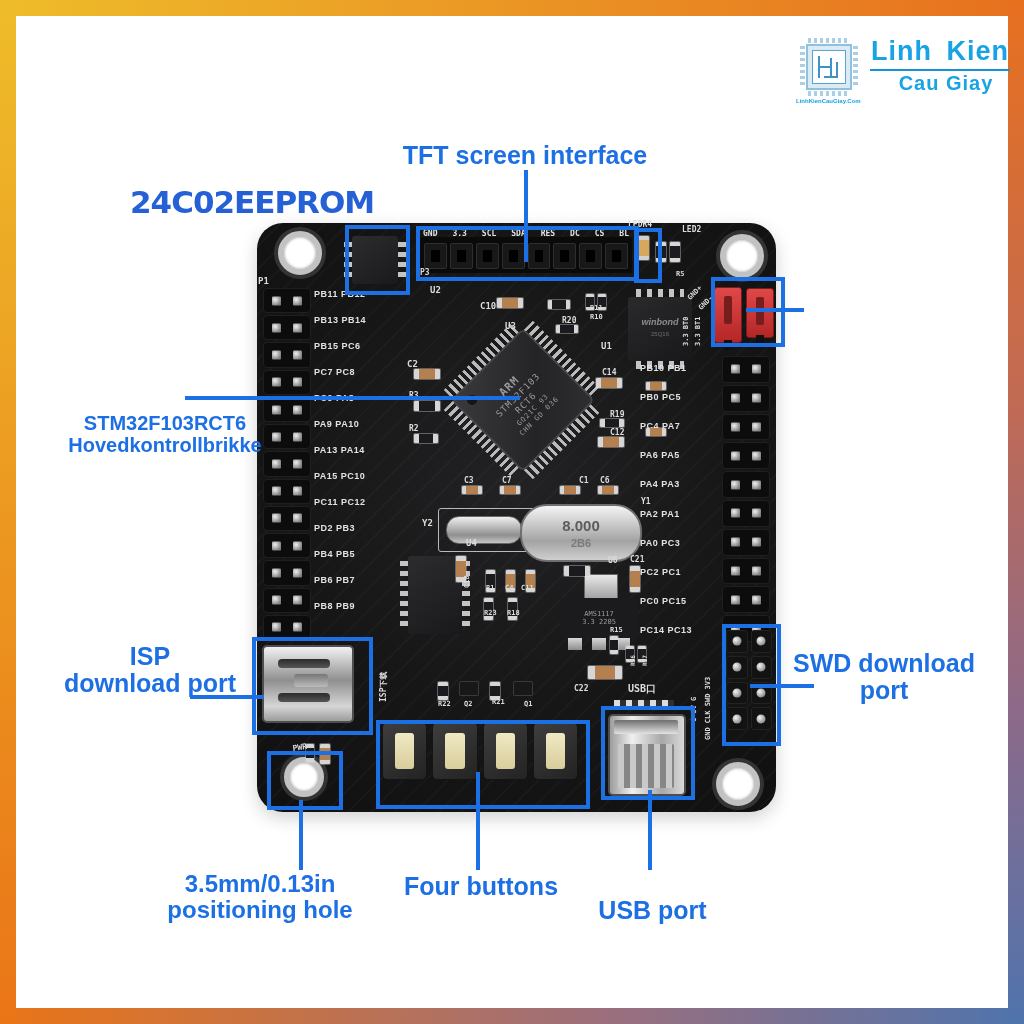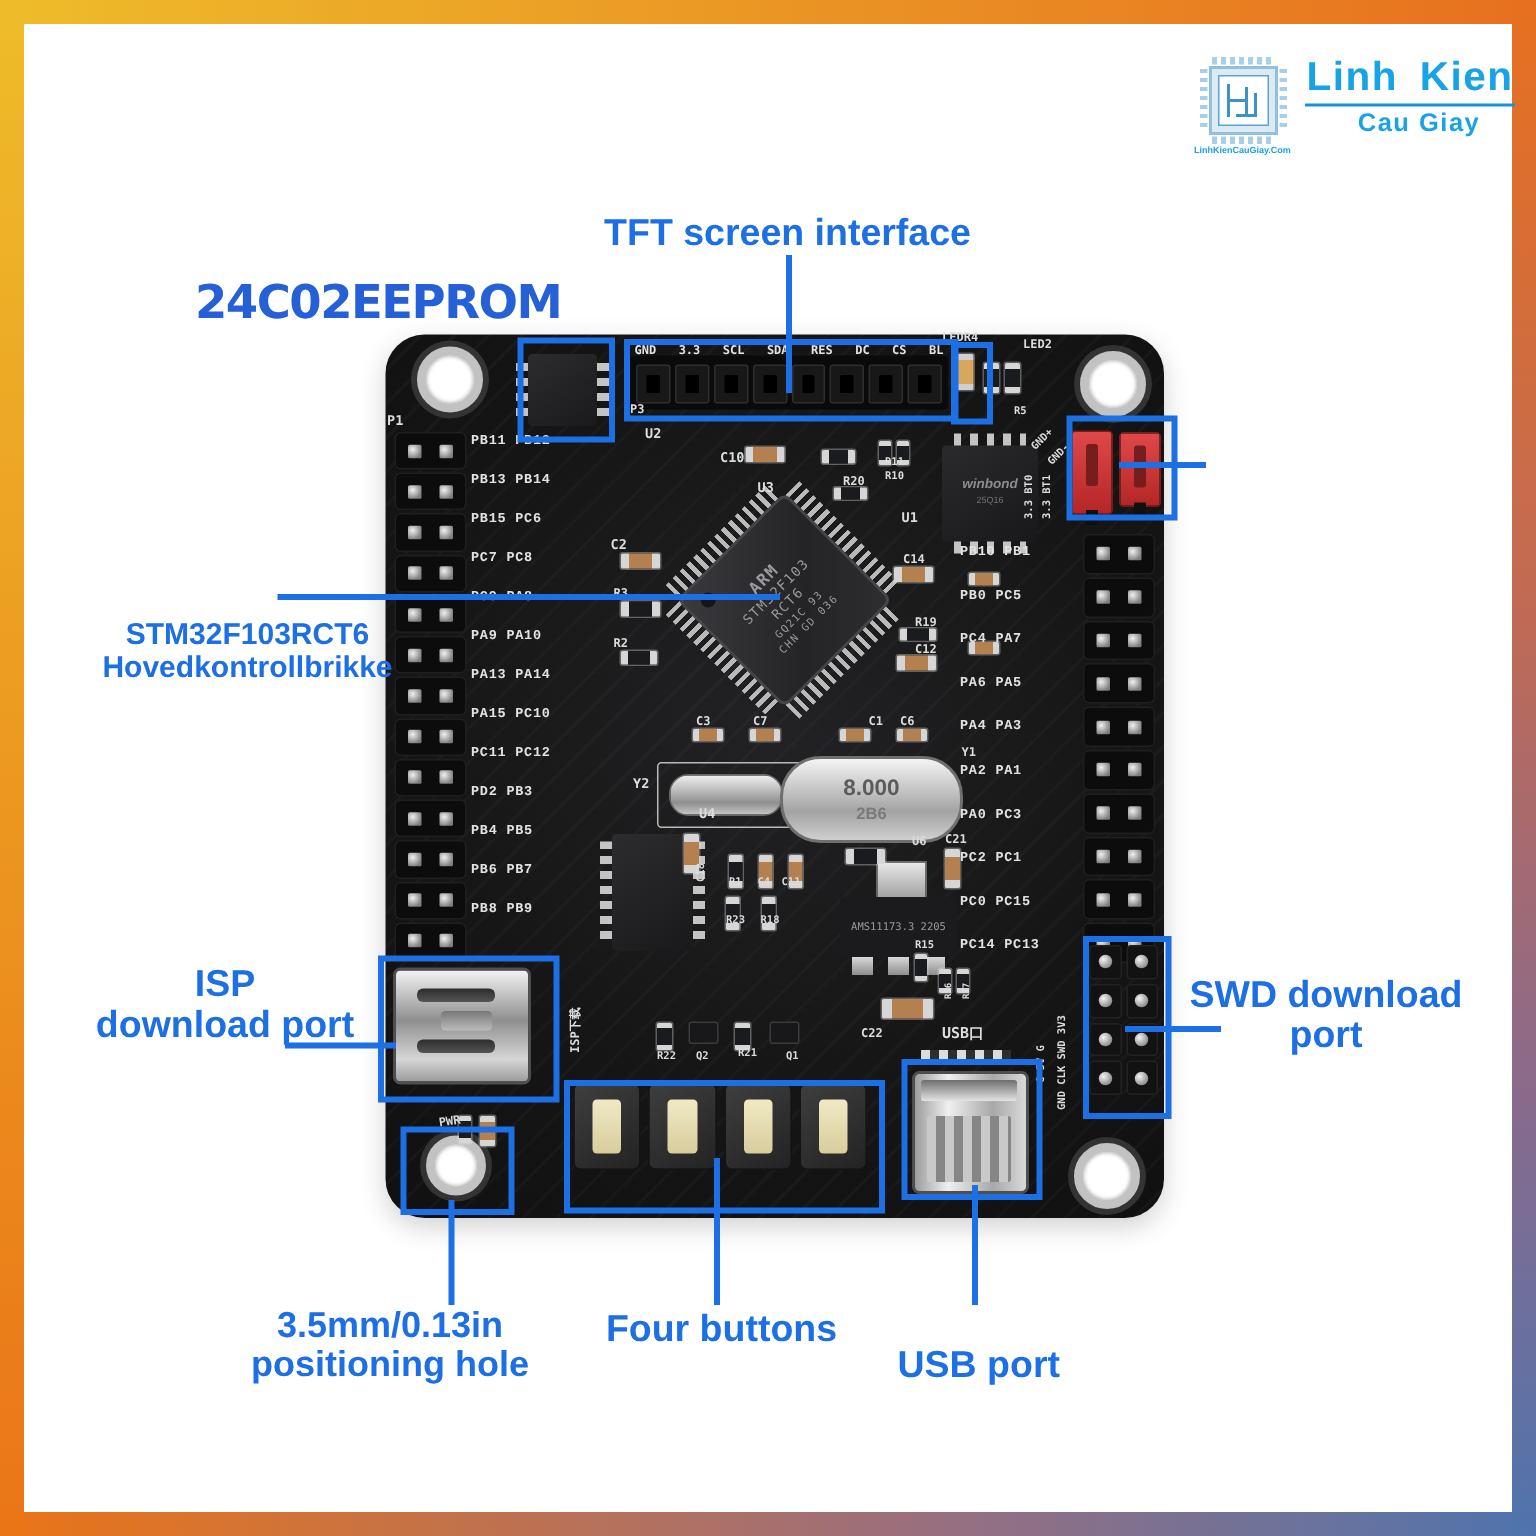--- a/index.html
+++ b/index.html
@@ -24,21 +24,21 @@
   .logo-chip .t5{left:36px;top:24px;width:2px;height:16px;}
   .logo-chip .pins-h{position:absolute;left:8px;width:42px;height:5px;
      background:repeating-linear-gradient(90deg,#a9cfe6 0 3px,transparent 3px 6px);}
   .logo-chip .pins-v{position:absolute;top:8px;width:5px;height:42px;
      background:repeating-linear-gradient(180deg,#a9cfe6 0 3px,transparent 3px 6px);}
   .logo-chip .pn{top:0;} .logo-chip .ps{bottom:0;} .logo-chip .pw{left:0;} .logo-chip .pe{right:0;}
   .logo-site{position:absolute;left:-4px;top:60px;width:70px;font-size:6px;font-weight:bold;color:#17a3e4;white-space:nowrap;}
   .logo-text{display:flex;flex-direction:column;align-items:center;color:#17a3e4;font-weight:bold;}
   .logo-line1{font-size:27px;letter-spacing:1px;word-spacing:6px;}
   .logo-divider{width:140px;height:2px;background:#1593d6;margin:2px 0 1px;}
-  .logo-line2{font-size:17px;letter-spacing:1px;margin-left:12px;}
+  .logo-line2{font-size:20px;letter-spacing:1px;margin-left:12px;}
   
   .board{position:absolute;left:257px;top:223px;width:519px;height:589px;border-radius:26px;
          background:radial-gradient(circle at 50% 45%,#222224 0%,#161617 55%,#101011 100%);
          box-shadow:0 6px 18px rgba(0,0,0,.18);}
   .board::before{content:'';position:absolute;inset:0;border-radius:26px;
          background:repeating-linear-gradient(135deg,rgba(255,255,255,.025) 0 2px,transparent 2px 16px);}
   .hole{position:absolute;border-radius:50%;background:#ffffff;
         border:6px solid #c2c2c2;box-shadow:0 0 0 4px #333,inset 0 0 3px #999;}
   .hole-tl{left:278px;top:231px;width:32px;height:32px;}
   .hole-tr{left:720px;top:234px;width:32px;height:32px;}
@@ -97,21 +97,21 @@
   .xtal-can{position:absolute;left:520px;top:504px;width:118px;height:54px;border-radius:27px;
      border:2px solid #6f6f6f;background:linear-gradient(180deg,#f4f4f4,#a3a3a3 65%,#cfcfcf);
      display:flex;align-items:center;justify-content:center;gap:3px;color:#5c5c5c;font-size:15px;font-weight:bold;flex-direction:column;}
   .y2-outline{position:absolute;left:438px;top:508px;width:100px;height:42px;border:1px solid #b9b9b9;border-radius:3px;}
   .y2-cyl{position:absolute;left:446px;top:516px;width:74px;height:26px;border-radius:13px;
      border:1px solid #666;background:linear-gradient(180deg,#efefef,#8f8f8f 70%,#c6c6c6);}
   .y2-pad{position:absolute;width:10px;height:10px;border-radius:50%;background:#cfcfcf;border:1px solid #777;}
   .reg-tab{position:absolute;left:584px;top:574px;width:32px;height:26px;
      background:linear-gradient(180deg,#e8e8e8,#9a9a9a);border:1px solid #666;}
   .reg-body{position:absolute;left:560px;top:598px;width:78px;height:40px;background:#1b1b1d;border-radius:3px;
-     display:flex;flex-direction:row;align-items:center;justify-content:center;}
+     display:flex;flex-direction:column;align-items:center;justify-content:center;}
   .reg-body div{color:#9a9a9a;font-size:7px;font-family:"DejaVu Sans Mono",monospace;}
   .reg-leg{position:absolute;top:638px;width:14px;height:12px;background:linear-gradient(180deg,#d8d8d8,#8d8d8d);}
   
   .usb-isp{position:absolute;left:262px;top:645px;width:88px;height:74px;border-radius:5px;border:2px solid #4e4e4e;
      background:linear-gradient(180deg,#f2f2f2,#8f8f8f 45%,#d6d6d6 80%,#9c9c9c);}
   .usb-isp .slot{position:absolute;left:14px;width:52px;height:9px;border-radius:4px;
      background:linear-gradient(180deg,#2c2c2c,#555);}
   .usb-isp .s1{top:12px;} .usb-isp .s2{top:46px;}
   .usb-isp .tongue{position:absolute;left:30px;top:27px;width:34px;height:13px;border-radius:3px;
      background:linear-gradient(180deg,#777,#bbb);}
@@ -147,21 +147,21 @@
   .smd.rh{background:linear-gradient(90deg,#d6d6d6 0 20%,#1a1b1e 20% 80%,#d6d6d6 80%);}
   .smd.rv{background:linear-gradient(180deg,#d6d6d6 0 20%,#1a1b1e 20% 80%,#d6d6d6 80%);}
   .smd.ch{background:linear-gradient(90deg,#d6d6d6 0 20%,#b5804f 20% 80%,#d6d6d6 80%);}
   .smd.cv{background:linear-gradient(180deg,#d6d6d6 0 20%,#b5804f 20% 80%,#d6d6d6 80%);}
   .smd.q{background:#18181a;box-shadow:0 0 0 1px #3a3a3a;}
   .smd.l{background:linear-gradient(180deg,#cfcfcf 0 18%,#d7a75e 18% 82%,#cfcfcf 82%);}
   
   .pinlabels{position:absolute;display:flex;flex-direction:column;justify-content:space-between;}
   .pl-left{left:314px;top:289px;width:80px;height:322px;}
   .pl-right{left:640px;top:363px;width:82px;height:272px;}
-  .pinlabels span{font-family:Liberation Mono, monospace;font-weight:bold;font-size:9px;color:#e2e2e2;
+  .pinlabels span{font-family:Liberation Sans, sans-serif;font-weight:bold;font-size:9px;color:#e2e2e2;
      letter-spacing:0.5px;white-space:nowrap;}
   
   .ann{position:absolute;color:#1d6fe4;font-weight:bold;text-align:center;line-height:1.08;}
   .ann-tft{left:360px;top:142px;width:330px;font-size:25px;}
   .ann-eeprom{left:130px;top:186px;width:260px;font-size:31px;text-align:left;color:#2560d6;
      font-family:"DejaVu Sans",sans-serif;letter-spacing:-1px;}
   .ann-boot{left:770px;top:275px;width:240px;font-size:25px;}
   .ann-mcu{left:40px;top:413px;width:250px;font-size:20px;}
   .ann-isp{left:30px;top:643px;width:240px;font-size:25px;}
   .ann-swd{left:766px;top:650px;width:236px;font-size:25px;}

